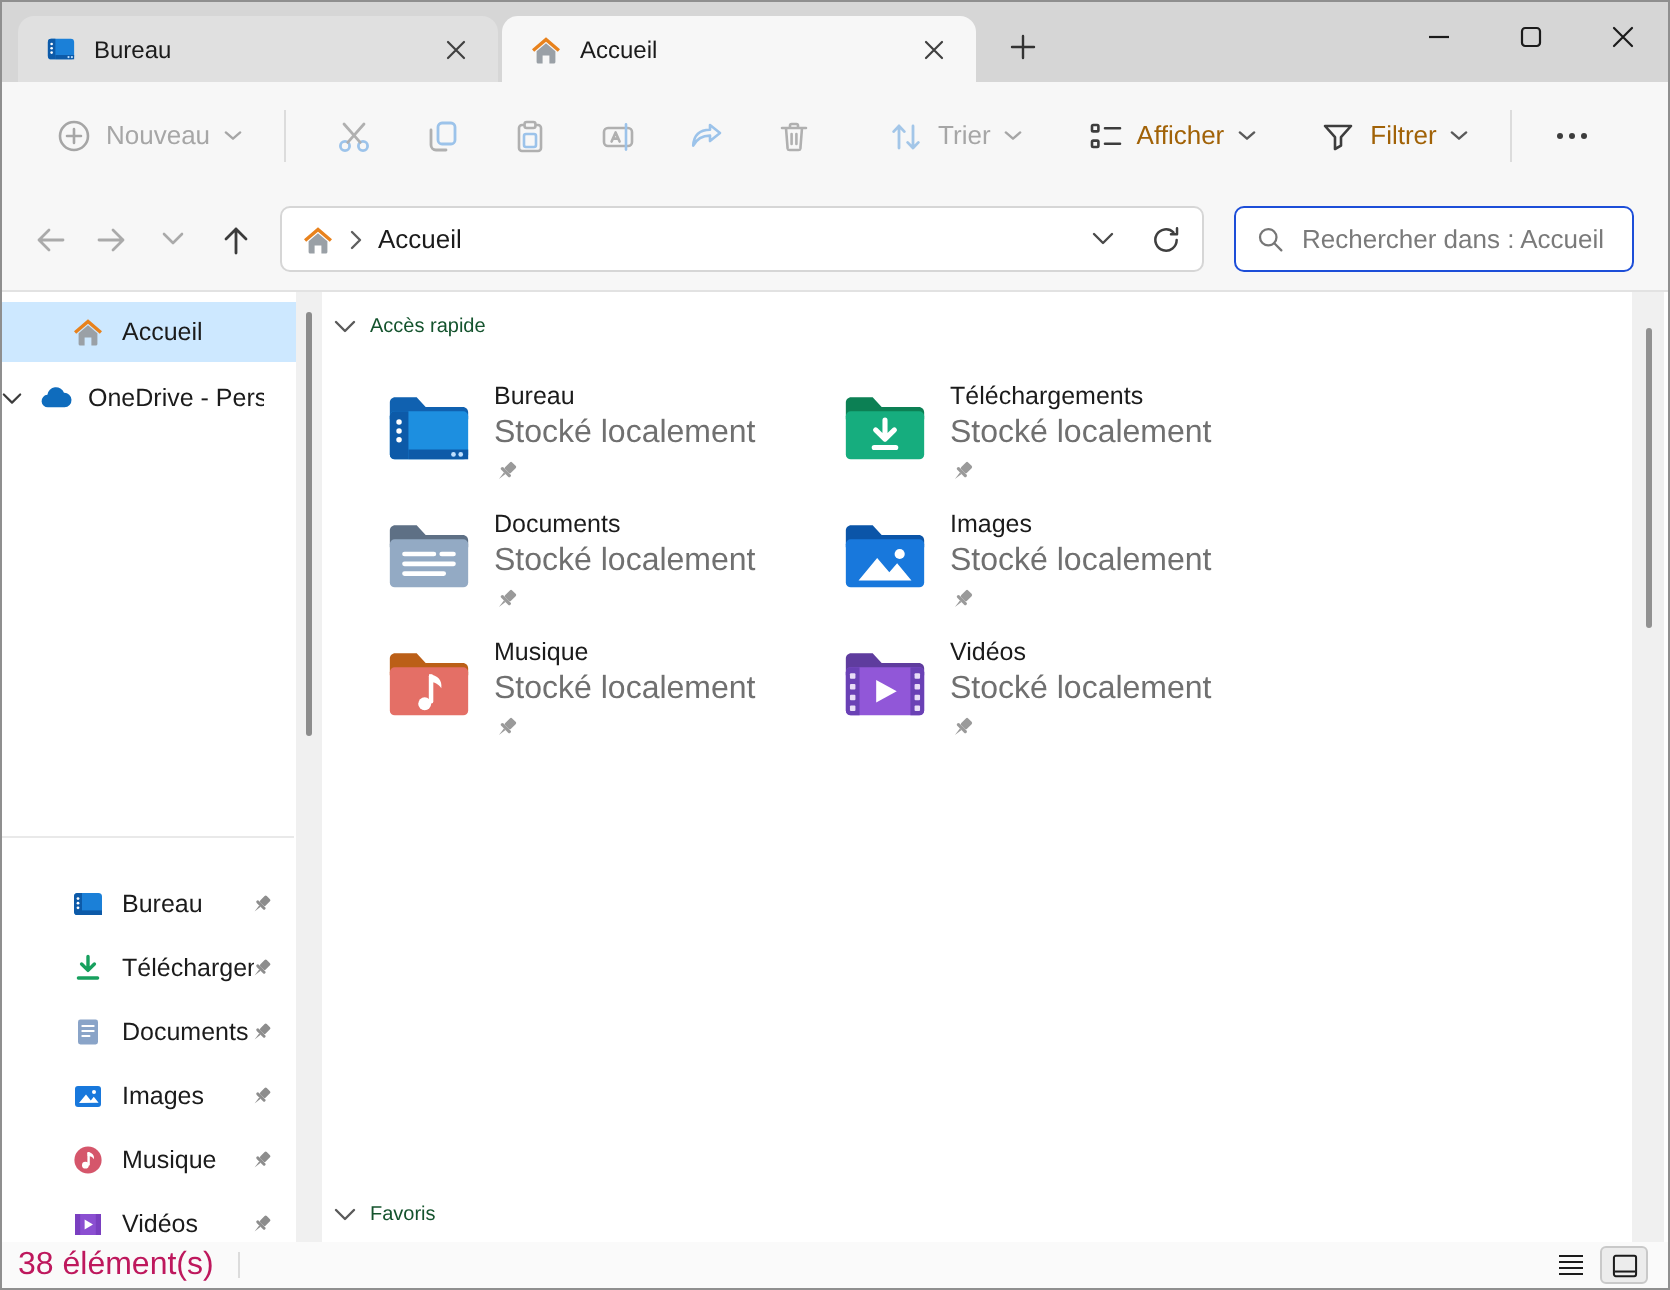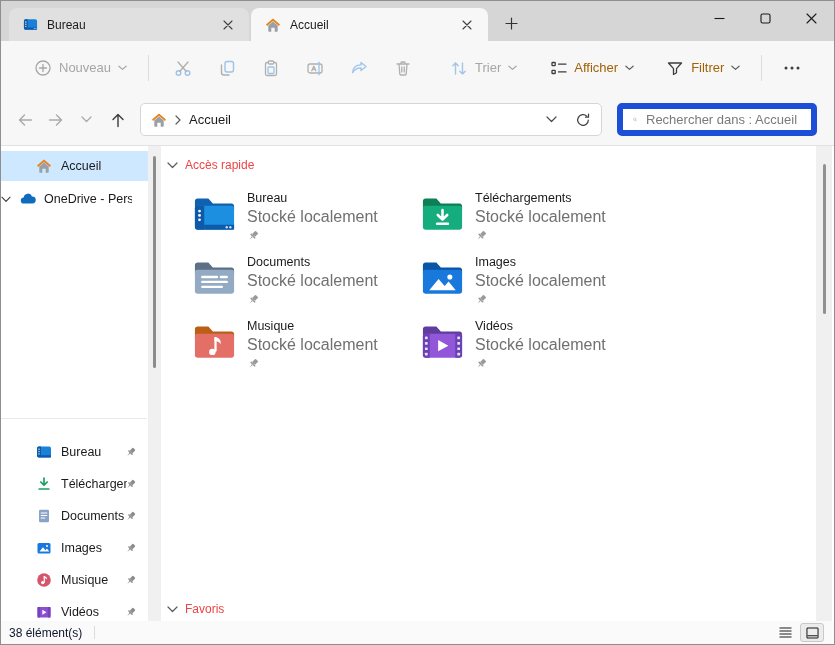--- a/index.html
+++ b/index.html
@@ -13,64 +13,64 @@
   .tab { height:33px; display:flex; align-items:center; padding:0 10px 0 14px; border-radius:8px 8px 0 0; font-size:12px; color:#1b1b1b; }
   .tab.inactive { background:#e0e0e0; width:240px; margin-right:2px; }
   .tab.active { background:#f7f7f7; width:237px; }
   .tab-label { margin-left:9px; flex:1; white-space:nowrap; overflow:hidden; }
   .tab-close { width:22px; height:22px; display:flex; align-items:center; justify-content:center; border-radius:4px; }
   .newtab { width:30px; height:30px; margin:0 0 3px 8px; display:flex; align-items:center; justify-content:center; border-radius:4px; }
   .win-controls { position:absolute; right:0; top:0; height:34px; display:flex; }
   .winbtn { width:46px; height:34px; display:flex; align-items:center; justify-content:center; }
 
   
-  .toolbar { position:absolute; top:40px; left:0; right:0; height:53px; background:#f7f7f7; display:flex; align-items:center; padding-left:24px; }
+  .toolbar { position:absolute; top:40px; left:0; right:0; height:53px; background:#f7f7f7; display:flex; align-items:center; padding-left:18px; }
   .tb-btn { display:flex; align-items:center; gap:7px; padding:8px 9px; border-radius:5px; font-size:13px; }
   .tb-btn.disabled { color:#a6a6a6; }
   .tb-btn.enabled { color:#a16207; }
   .tb-icon-btn { width:44px; height:38px; display:flex; align-items:center; justify-content:center; border-radius:5px; }
   .tb-divider { width:1px; height:26px; background:#dcdcdc; margin:0 12px; }
 
   
   .addressrow { position:absolute; top:93px; left:0; right:0; height:52px; background:#f7f7f7; border-bottom:1px solid #e2e2e2; display:flex; align-items:center; padding-left:8px; }
   .nav-btn { width:31px; height:31px; display:flex; align-items:center; justify-content:center; border-radius:5px; }
   .address-box { margin-left:7px; width:462px; height:33px; background:#fff; border:1px solid #d6d6d6; border-radius:5px; display:flex; align-items:center; padding:0 10px; gap:8px; font-size:13px; color:#1b1b1b; }
   .addr-right { margin-left:auto; display:flex; align-items:center; gap:18px; }
-  .search-box { margin-left:15px; width:200px; height:33px; background:#fff; border:6px solid #1d4ed8; border-radius:5px; display:flex; align-items:center; padding:0 10px; gap:9px; }
+  .search-box { margin-left:15px; width:200px; height:33px; background:#fff; border:1px solid #1d4ed8; border-radius:5px; display:flex; align-items:center; padding:0 10px; gap:9px; }
   .search-box input { border:none; outline:none; font-size:13px; color:#1b1b1b; width:155px; background:transparent; font-family:"Liberation Sans",sans-serif; }
   .search-box input::placeholder { color:#7a7a7a; }
 
   
   .body { position:absolute; top:145px; left:0; right:0; bottom:23px; background:#fff; }
 
   
   .sidebar { position:absolute; top:0; left:0; width:147px; height:100%; }
   .side-row { position:absolute; left:0; width:147px; height:30px; display:flex; align-items:center; padding-left:35px; gap:9px; font-size:12.5px; color:#1b1b1b; }
   .side-row.selected { background:#cde8ff; }
   .side-label { white-space:nowrap; overflow:hidden; }
   .side-sep { position:absolute; top:272px; left:0; width:146px; height:1px; background:#e9e9e9; }
   .pin-right { position:absolute; right:11px; top:50%; transform:translateY(-50%); display:flex; }
   .side-scroll { position:absolute; left:147px; top:0; width:13px; height:100%; background:#f0f0f0; }
   .side-thumb { position:absolute; left:5px; top:10px; width:3px; height:212px; background:#8c8c8c; border-radius:2px; }
 
   
   .content { position:absolute; left:160px; right:0; top:0; bottom:0; }
-  .section-header { position:absolute; display:flex; align-items:center; gap:7px; font-size:12px; color:#ef4444; }
+  .section-header { position:absolute; display:flex; align-items:center; gap:7px; font-size:10px; color:#14532d; }
   .tiles { position:absolute; left:30px; top:44px; display:grid; grid-template-columns:228px 228px; row-gap:17px; }
   .tile { display:flex; width:218px; height:47px; }
   .tile-body { margin-left:9px; display:flex; flex-direction:column; }
   .t-title { font-size:12.5px; color:#1b1b1b; margin-top:1px; }
   .t-sub { font-size:16px; color:#707070; margin-top:3px; }
   .t-pin { margin-top:3px; display:flex; }
   .content-scroll { position:absolute; right:2px; top:0; bottom:0; width:16px; background:#f0f0f0; }
   .content-thumb { position:absolute; left:7px; top:18px; width:3px; height:150px; background:#919191; border-radius:2px; }
 
   
   .statusbar { position:absolute; bottom:0; left:0; right:0; height:23px; background:#fafafa; display:flex; align-items:center; padding:0 10px 0 8px; }
-  .status-text { font-size:12px; color:#0f172a; }
+  .status-text { font-size:16px; color:#be185d; }
   .status-div { width:1px; height:13px; background:#dcdcdc; margin-left:12px; }
   .status-views { margin-left:auto; display:flex; gap:3px; }
   .view-btn { width:24px; height:19px; display:flex; align-items:center; justify-content:center; border-radius:3px; }
   .view-btn.active { background:#ececec; border:1px solid #c9c9c9; }
 </style>
 </head>
 <body>
 
 <div class="window">
 

